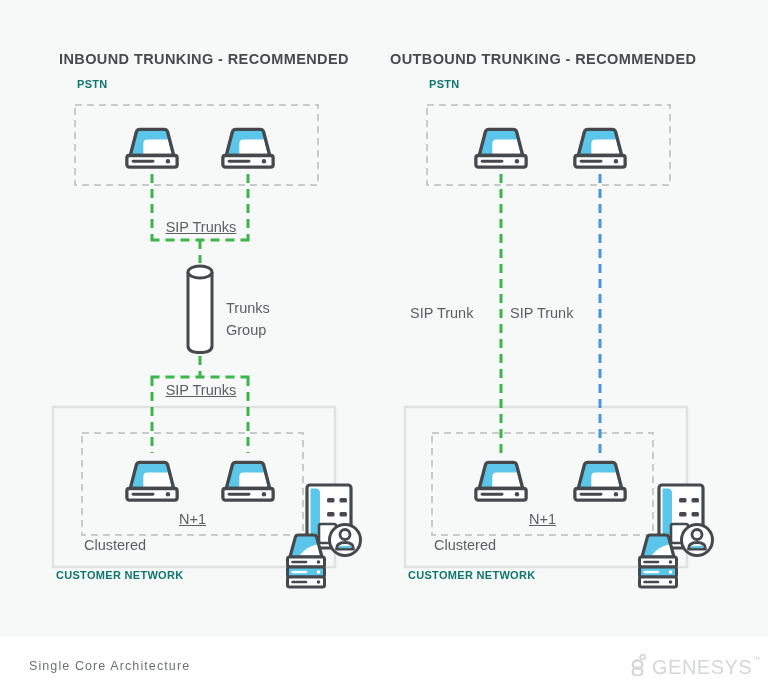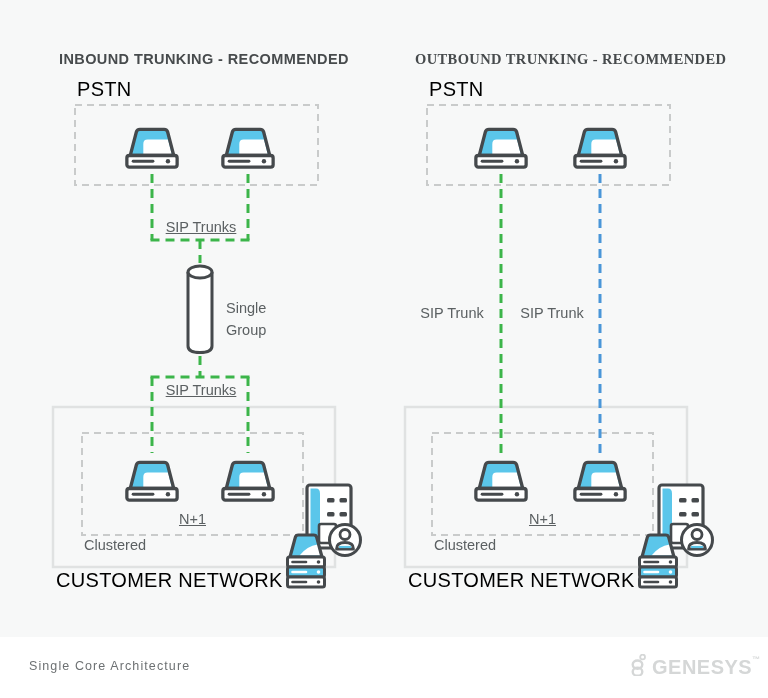--- a/index.html
+++ b/index.html
@@ -5,27 +5,27 @@
   html,body { margin:0; padding:0; background:#ffffff; }
   .canvas {
     position:relative; width:768px; height:698px;
     background:#f7f8f8; overflow:hidden;
     font-family:"Liberation Sans", sans-serif;
   }
   .layer { position:absolute; left:0; top:0; }
   .footer-band { position:absolute; left:0; top:637px; width:768px; height:61px; background:#ffffff; }
   .txt { position:absolute; white-space:nowrap; }
   .t-title { font-size:14.5px; font-weight:700; color:#474b4d; letter-spacing:.4px; }
-  .t-net   { font-size:20px; font-weight:400; color:#000000; letter-spacing:.3px; }
+  .t-net   { font-size:11px; font-weight:700; color:#0f766e; letter-spacing:.3px; }
   .t-label { font-size:14.5px; font-weight:400; color:#5b6062; }
   .center { text-align:center;text-decoration:underline; }
-  .right  { text-align:center; }
+  .right  { text-align:left; }
   .wrap { white-space:normal; line-height:1.5; }
   .caption { font-size:12.5px; font-weight:400; color:#6d7173; letter-spacing:1.1px; }
-  .logoword { font-size:20px; font-weight:700; color:#d5d7d7; letter-spacing:.5px; }
+  .logoword { font-size:20px; font-weight:400; color:#d5d7d7; letter-spacing:.5px; }
   .logoword sup { font-size:8px; color:#d5d7d7; vertical-align:top; line-height:1; }
 </style>
 </head>
 <body>
 
 <div class="canvas">
 
   <svg class="layer" width="768" height="698" viewBox="0 0 768 698">
     <defs>
 
@@ -112,27 +112,27 @@
 
     <use href="#cluster" x="283" y="478" width="92" height="112"></use>
     <use href="#cluster" x="635" y="478" width="92" height="112"></use>
   </svg>
 
   <div class="footer-band"></div>
 
   <div class="txt t-title" style="left:59px; top:51px;">INBOUND TRUNKING - RECOMMENDED</div>
   <div class="txt t-net" style="left:77px; top:78px;">PSTN</div>
   <div class="txt t-label center" style="left:151px; top:219px; width:100px;">SIP Trunks</div>
-  <div class="txt t-label wrap" style="left:226px; top:298px; width:52px;">Single Group</div>
+  <div class="txt t-label wrap" style="left:226px; top:298px; width:52px;">Trunks Group</div>
   <div class="txt t-label center" style="left:151px; top:382px; width:100px;">SIP Trunks</div>
   <div class="txt t-label center" style="left:82px; top:511px; width:221px;">N+1</div>
   <div class="txt t-label" style="left:84px; top:537px;">Clustered</div>
   <div class="txt t-net" style="left:56px; top:569px;">CUSTOMER NETWORK</div>
 
-  <div class="txt t-title" style="left:415px; top:51px;font-family:Liberation Serif, serif;">OUTBOUND TRUNKING - RECOMMENDED</div>
+  <div class="txt t-title" style="left:390px; top:51px;">OUTBOUND TRUNKING - RECOMMENDED</div>
   <div class="txt t-net" style="left:429px; top:78px;">PSTN</div>
   <div class="txt t-label right" style="left:410px; top:305px; width:84px;">SIP Trunk</div>
   <div class="txt t-label right" style="left:510px; top:305px; width:84px;">SIP Trunk</div>
   <div class="txt t-label center" style="left:432px; top:511px; width:221px;">N+1</div>
   <div class="txt t-label" style="left:434px; top:537px;">Clustered</div>
   <div class="txt t-net" style="left:408px; top:569px;">CUSTOMER NETWORK</div>
 
   <div class="txt caption" style="left:29px; top:659px;">Single Core Architecture</div>
 
   <svg class="layer" style="left:631px; top:654px;" width="15" height="22" viewBox="0 0 15 22">

